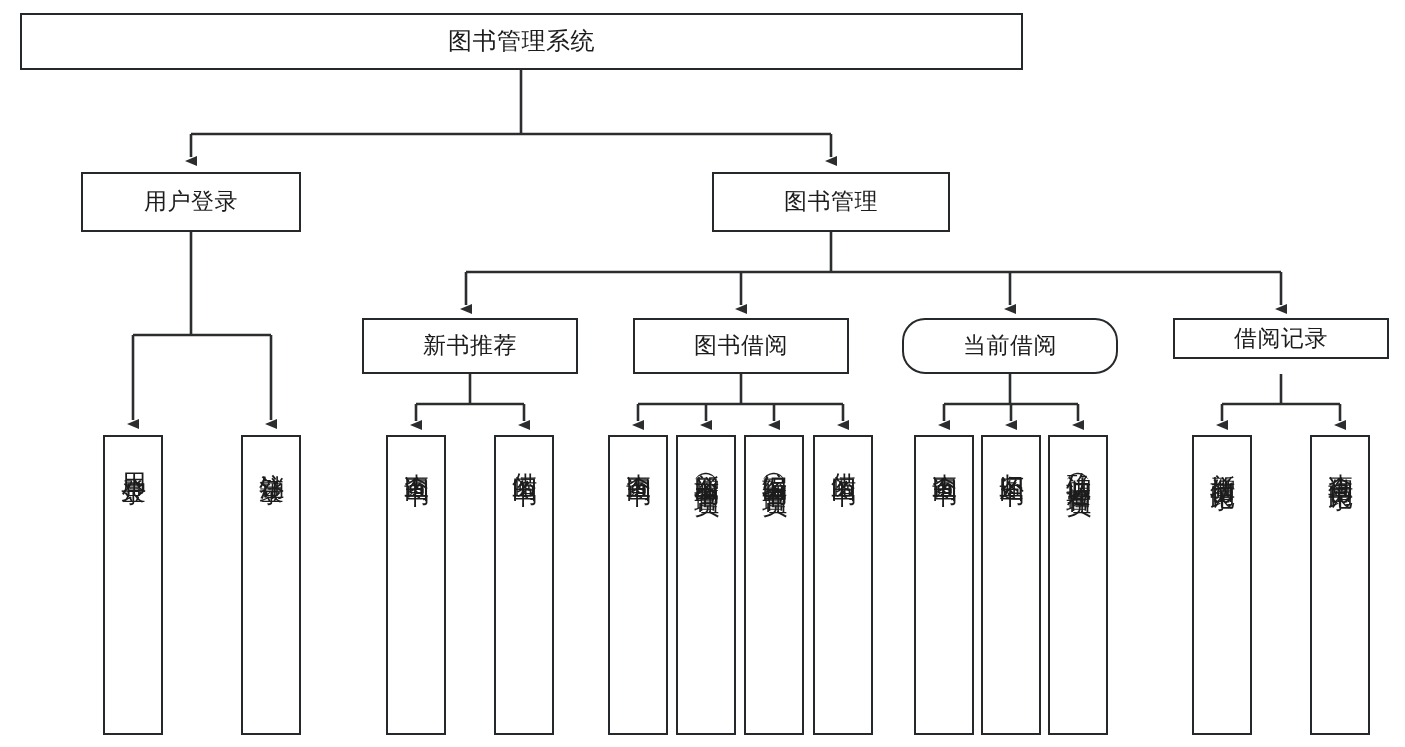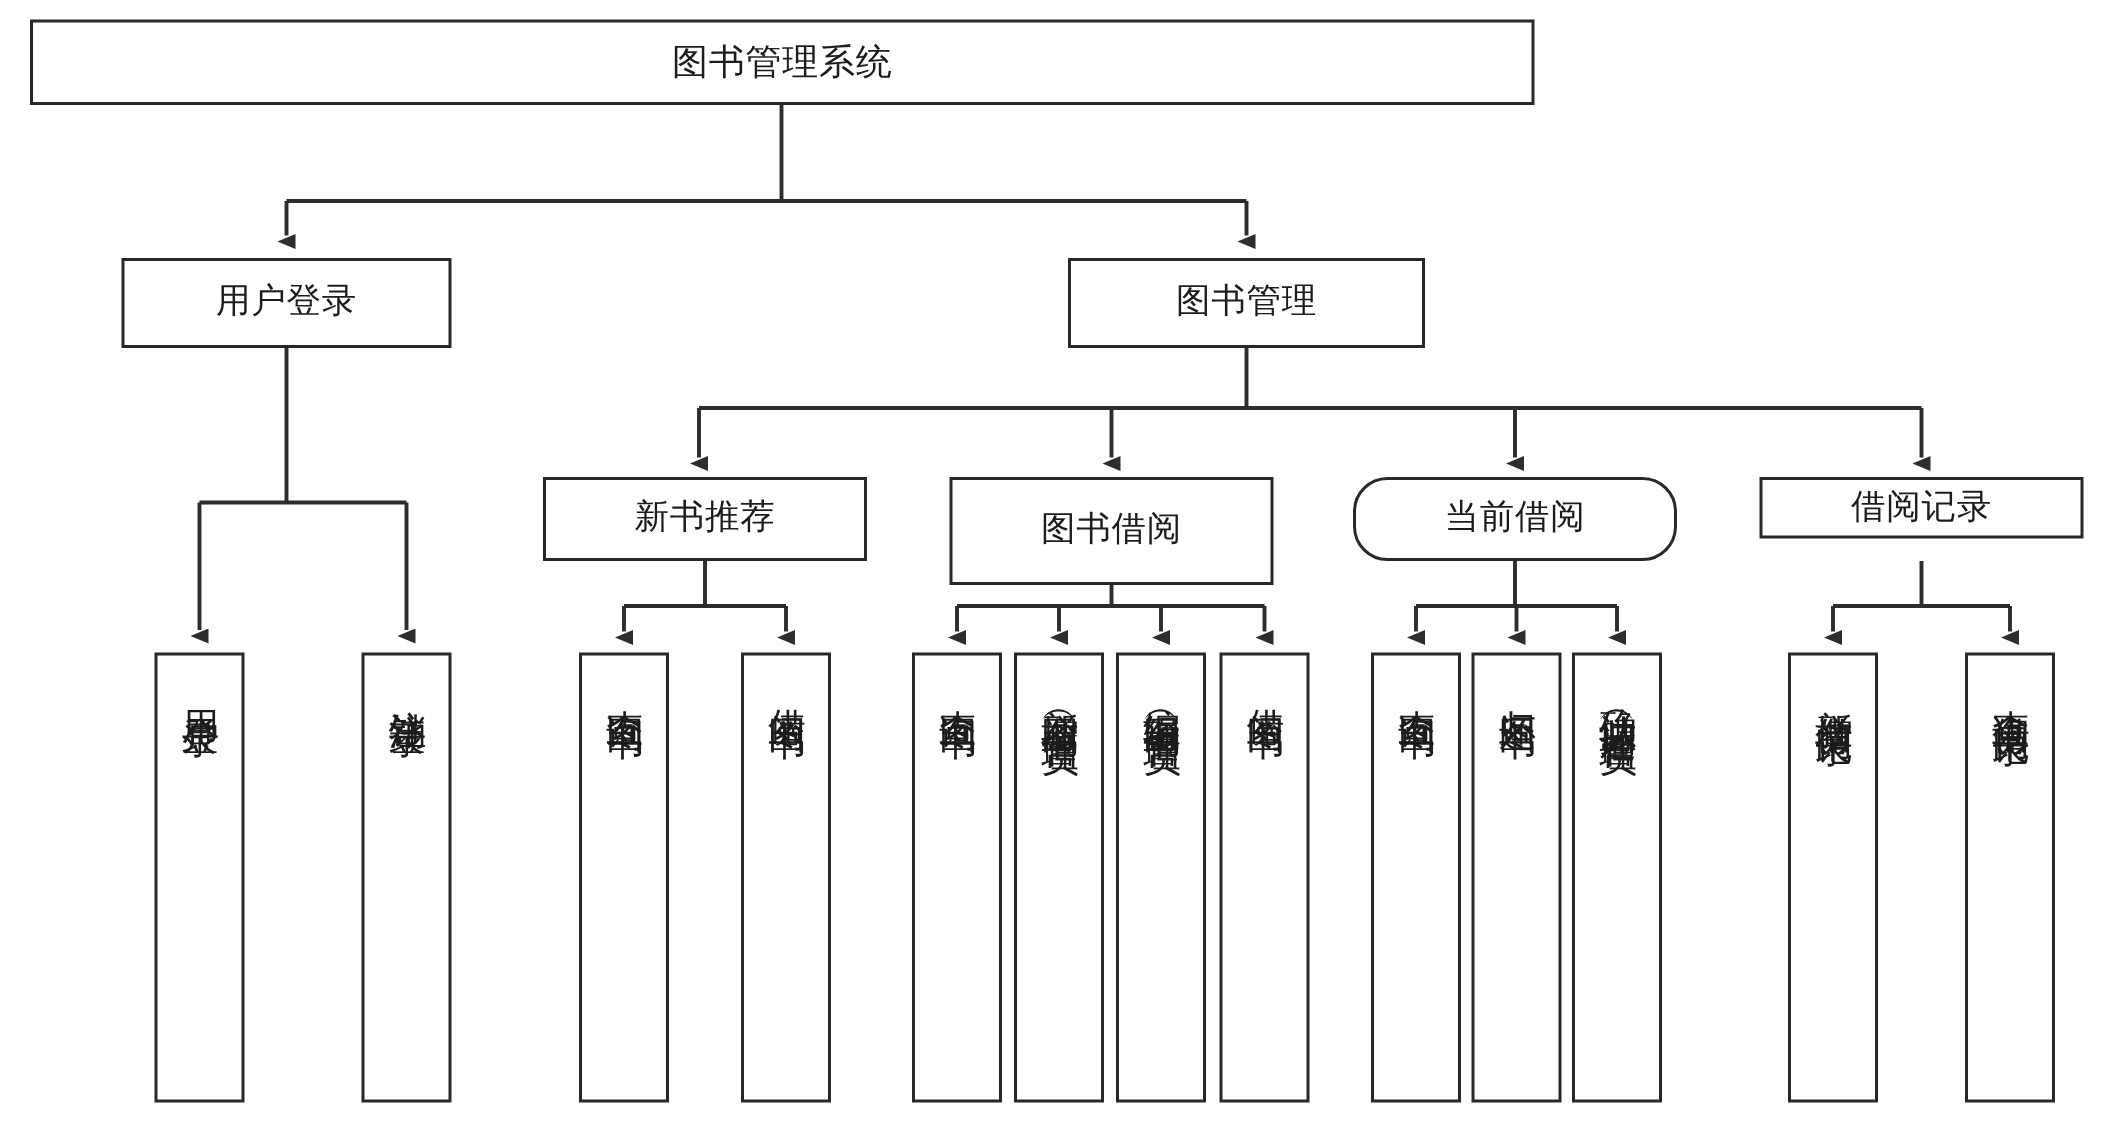--- a/index.html
+++ b/index.html
@@ -136,21 +136,21 @@
   </div>
 
   <div class="node horiz" style="left:712px; top:172px; width:238px; height:60px;">
     <span class="label">图书管理</span>
   </div>
 
   <div class="node horiz" style="left:362px; top:318px; width:216px; height:56px;">
     <span class="label">新书推荐</span>
   </div>
 
-  <div class="node horiz" style="left:633px; top:318px; width:216px; height:72px;">
+  <div class="node horiz" style="left:633px; top:318px; width:216px; height:56px;">
     <span class="label">图书借阅</span>
   </div>
 
   <div class="node horiz" style="left:902px; top:318px; width:216px; height:56px;border-radius:23px;">
     <span class="label">当前借阅</span>
   </div>
 
   <div class="node horiz" style="left:1173px; top:318px; width:216px; height:41px;">
     <span class="label">借阅记录</span>
   </div>

